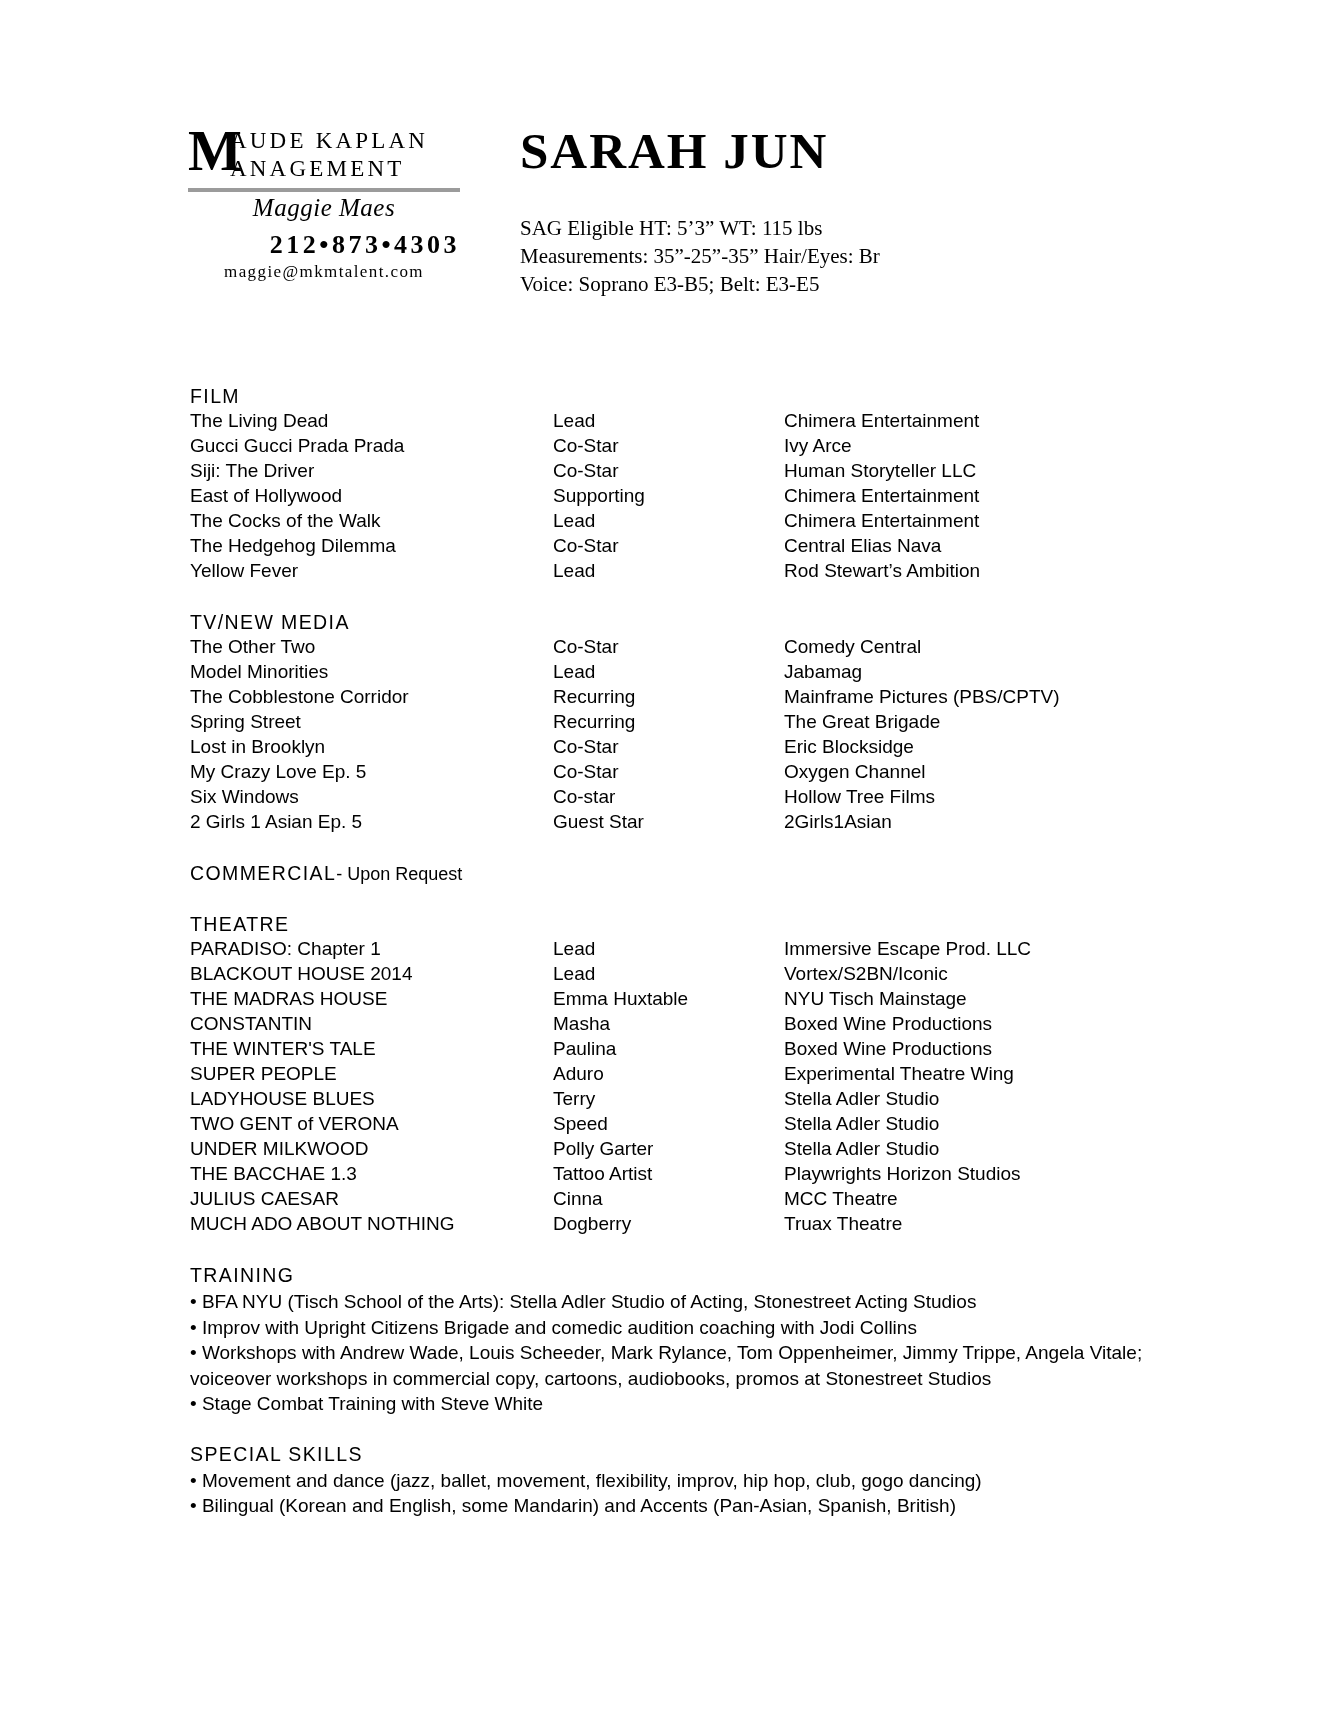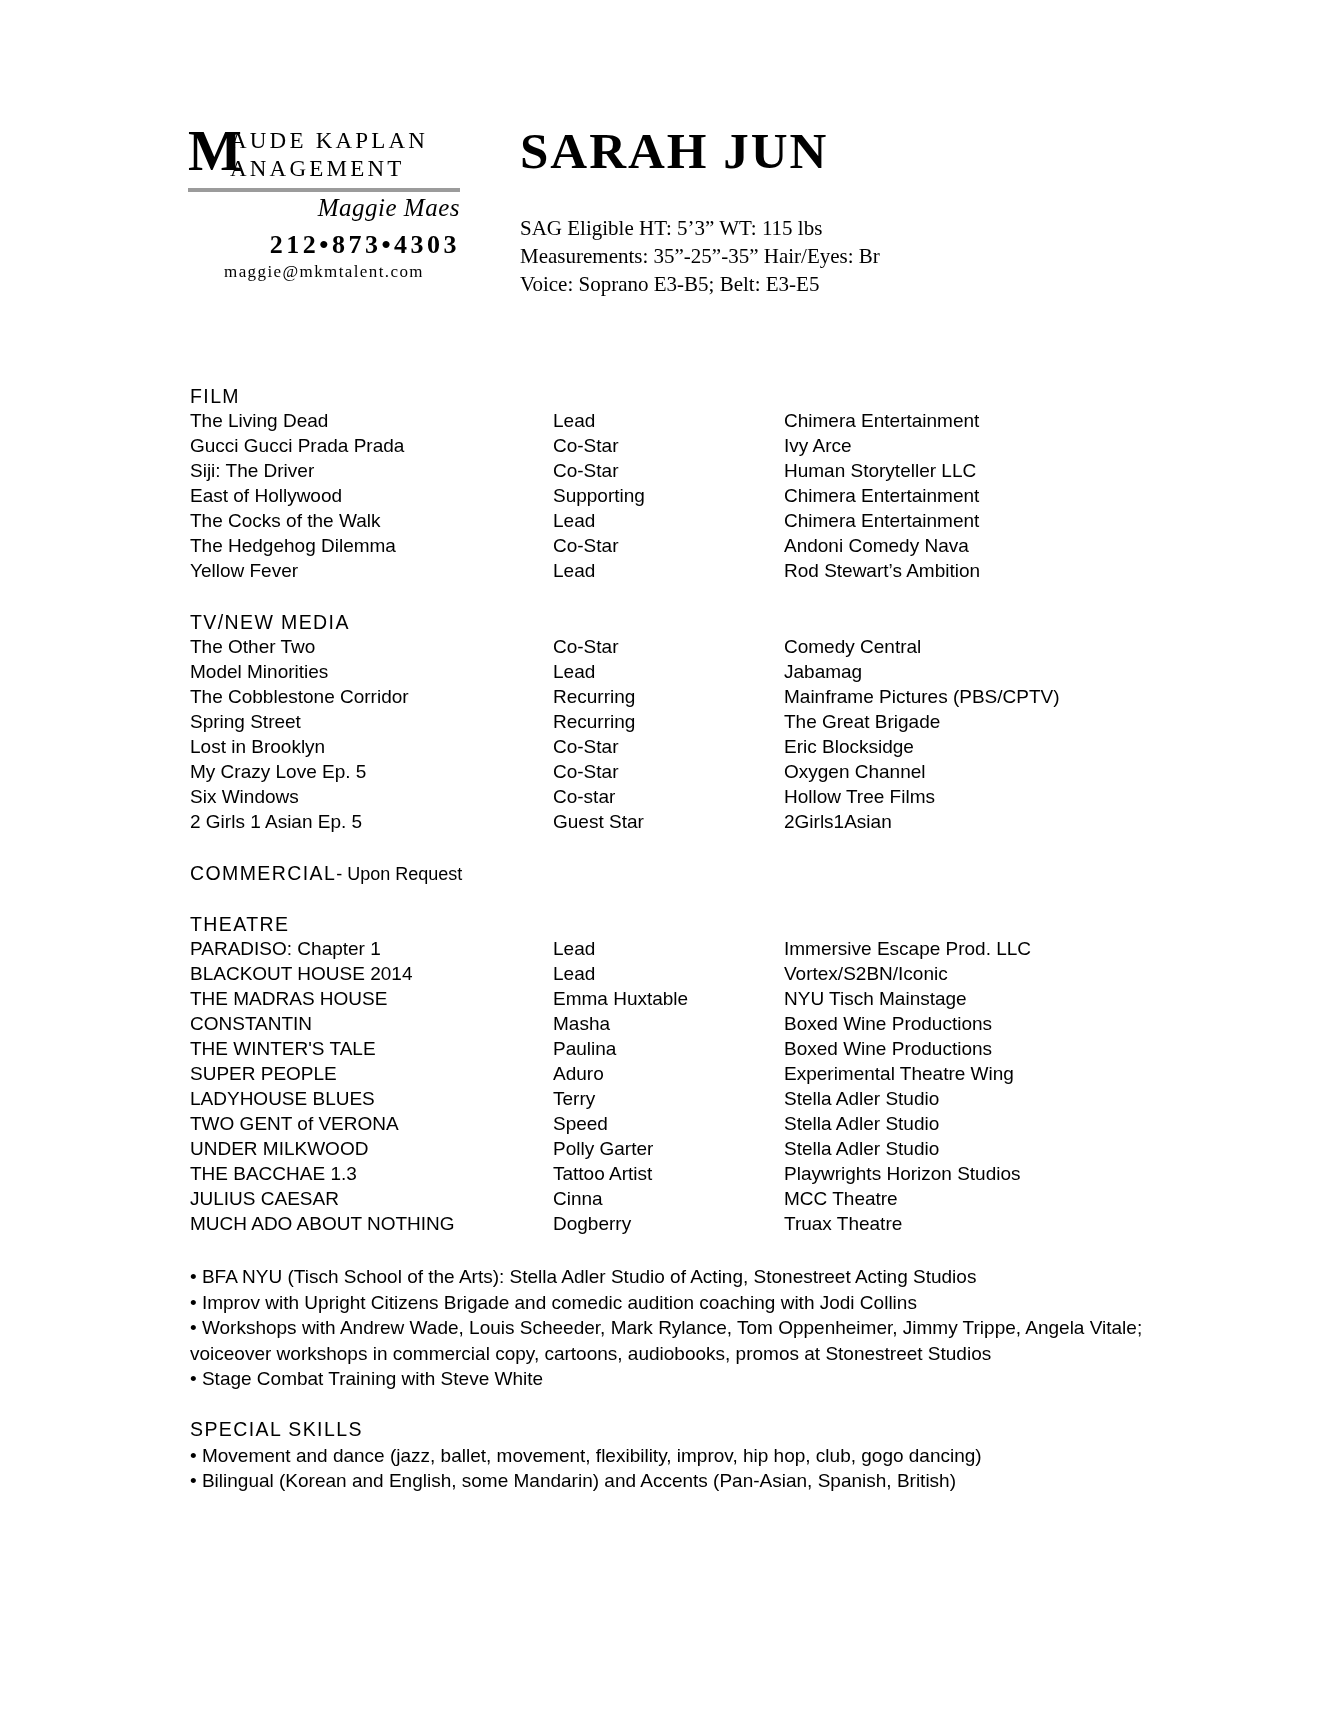--- a/index.html
+++ b/index.html
@@ -63,21 +63,21 @@
     top: 62px;
     width: 272px;
     height: 4px;
     background: #9b9b9b;
   }
   .agency-sub {
     position: absolute;
     left: 0px;
     top: 68px;
     width: 272px;
-    text-align: right;
+    text-align: center;
     font-family: "Liberation Serif", serif;
     font-style: italic;
     font-size: 25px;
     letter-spacing: 0.5px;
   }
   .agency-phone {
     position: absolute;
     left: 0px;
     top: 104px;
     width: 272px;
@@ -241,21 +241,21 @@
           <span class="col-house">Chimera Entertainment</span>
         </div>
         <div class="credit-row">
           <span class="col-title">The Cocks of the Walk</span>
           <span class="col-role">Lead</span>
           <span class="col-house">Chimera Entertainment</span>
         </div>
         <div class="credit-row">
           <span class="col-title">The Hedgehog Dilemma</span>
           <span class="col-role">Co-Star</span>
-          <span class="col-house">Andoni Comedy Nava</span>
+          <span class="col-house">Central Elias Nava</span>
         </div>
         <div class="credit-row">
           <span class="col-title">Yellow Fever</span>
           <span class="col-role">Lead</span>
           <span class="col-house">Rod Stewart’s Ambition</span>
         </div>
       </div>
     </div>
 
     <div class="spacer-sm"></div>
@@ -376,20 +376,21 @@
           <span class="col-title">MUCH ADO ABOUT NOTHING</span>
           <span class="col-role">Dogberry</span>
           <span class="col-house">Truax Theatre</span>
         </div>
       </div>
     </div>
 
     <div class="spacer-sm"></div>
 
     <div class="section">
+      <div class="section-title">TRAINING</div>
       <div class="bullet-wrap">
         <div class="bullet-line">• BFA NYU (Tisch School of the Arts): Stella Adler Studio of Acting, Stonestreet Acting Studios</div>
         <div class="bullet-line">• Improv with Upright Citizens Brigade and comedic audition coaching with Jodi Collins</div>
         <div class="bullet-line">• Workshops with Andrew Wade, Louis Scheeder, Mark Rylance, Tom Oppenheimer, Jimmy Trippe, Angela Vitale; voiceover workshops in commercial copy, cartoons, audiobooks, promos at Stonestreet Studios</div>
         <div class="bullet-line">• Stage Combat Training with Steve White</div>
       </div>
     </div>
 
     <div class="spacer-sm"></div>
 

